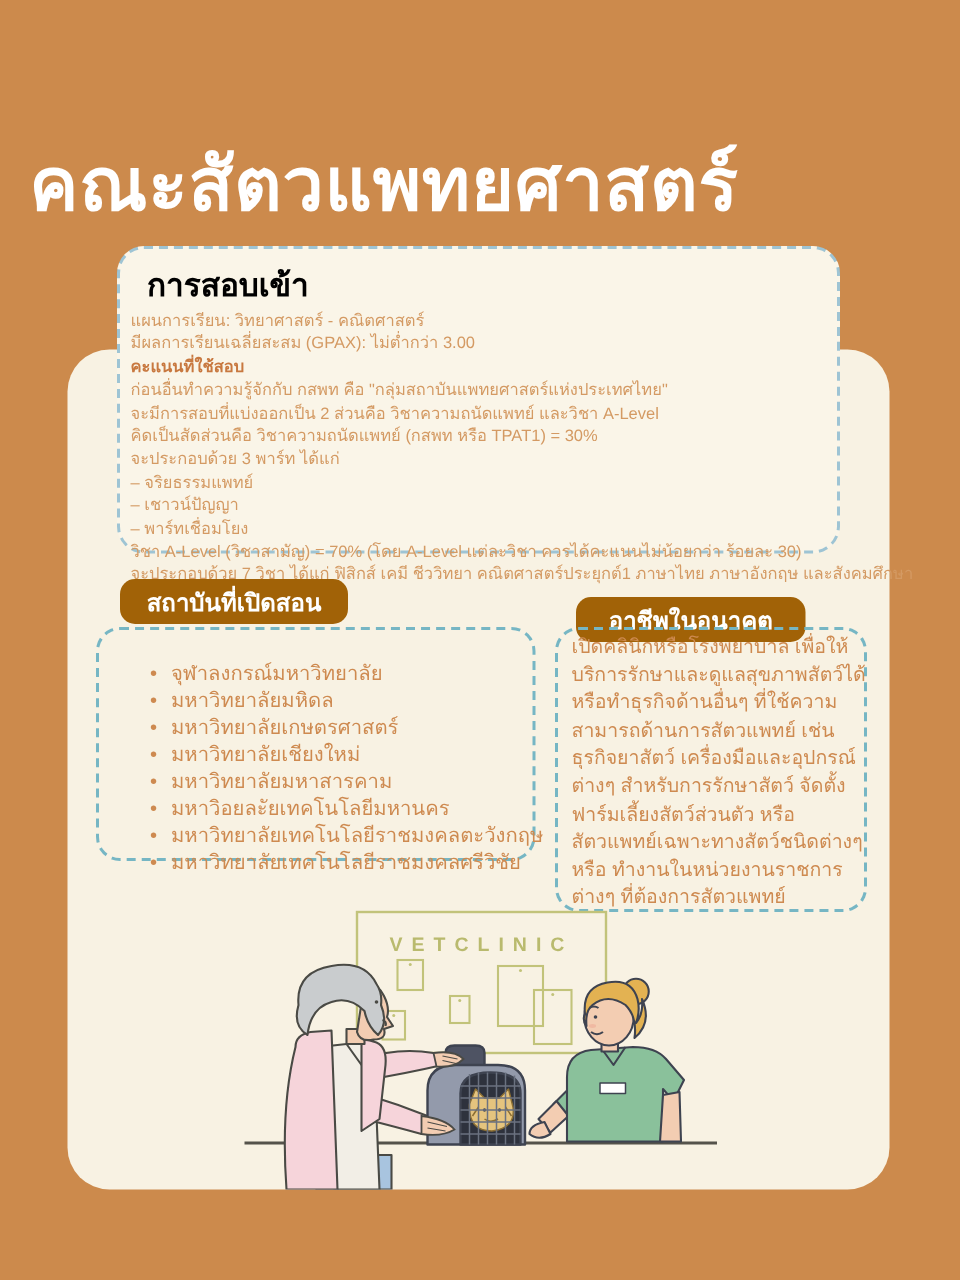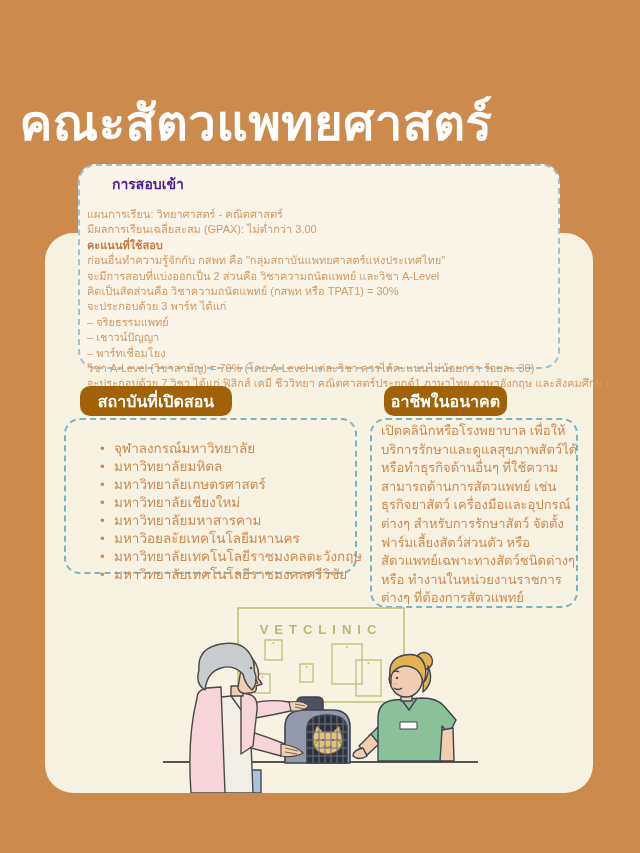--- a/index.html
+++ b/index.html
@@ -22,42 +22,42 @@
     background:#F8F2E3;border-radius:28px;
   }
 
   
   .admission-card{
     left:78px;top:164px;width:482px;height:205px;
     background:#FAF5E8;border:2px dashed #9EC4D4;border-radius:18px;
     box-sizing:border-box;
   }
   .admission-heading{
-    left:112px;top:173px;
-    color:#4c1d95;font-size:14px;font-weight:800;
+    left:98px;top:173px;
+    color:#000000;font-size:21px;font-weight:800;
   }
   .admission-body{
     left:85px;top:206px;width:466px;
   }
   .admission-body p{
     margin:2px;color:#D49A63;font-size:11px;line-height:13.4px;
     white-space:nowrap;
   }
   .admission-body p.bold-line{
     color:#C8783F;font-weight:800;
   }
 
   
   .pill{
     height:30px;background:#a16207;border-radius:10px;
     color:#FFFFFF;font-size:16px;font-weight:800;
     display:flex;align-items:center;justify-content:center;
   }
   .pill-left{left:80px;top:386px;width:152px;}
-  .pill-right{left:384px;top:386px;width:123px;}
+  .pill-right{left:384px;top:398px;width:153px;}
 
   
   .dash-box{
     border:2px dashed #76B6C4;border-radius:16px;box-sizing:border-box;
   }
   .box-left{left:64px;top:418px;width:293px;height:156px;}
   .box-right{left:370px;top:418px;width:208px;height:190px;}
 
   .uni-list{left:84px;top:424px;width:265px;list-style:none;margin:16px;padding:0;}
   .uni-list li{

